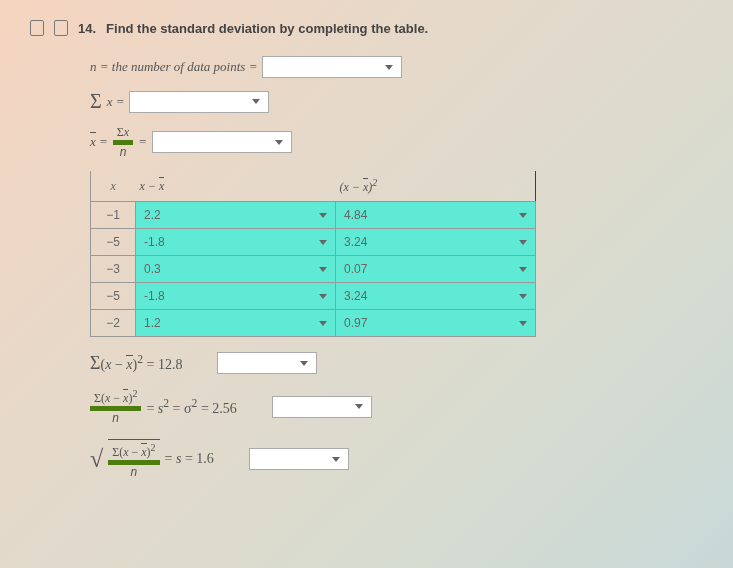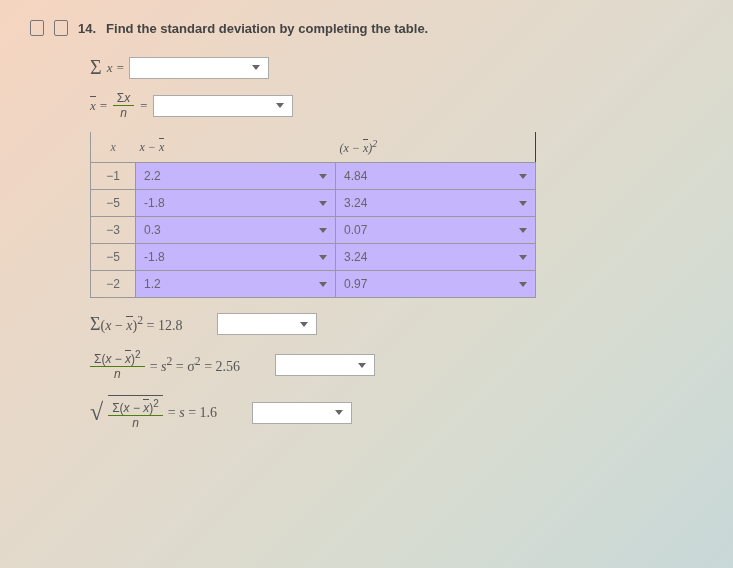--- a/index.html
+++ b/index.html
@@ -78,22 +78,23 @@
       font-family: 'Times New Roman', serif;
     }
     .frac {
       display: inline-flex;
       flex-direction: column;
       align-items: center;
       vertical-align: middle;
       font-size: 12px;
     }
     .frac .num {
-      border-bottom: 1px solid #4d7c0f;
+      border-bottom: 5px solid #4d7c0f;
       padding: 0 4px;
+      font-family: Liberation Serif, serif;
     }
     .frac .den {
       padding: 0 4px;
     }
     table {
       border-collapse: collapse;
       margin-top: 10px;
       margin-bottom: 15px;
     }
     th, td {
@@ -129,21 +130,21 @@
       width: 200px;
     }
     .col-sq {
       width: 200px;
     }
     .cell-dropdown {
       display: flex;
       align-items: center;
       justify-content: space-between;
       padding: 6px 8px;
-      background: #c4b5fd;
+      background: #5eead4;
       height: 100%;
       color: #666;
     }
     .formula-row {
       display: flex;
       align-items: center;
       margin-bottom: 14px;
       gap: 5px;
     }
     .formula-label {
@@ -178,20 +179,26 @@
 
 <div class="header">
   <div class="header-icon"></div>
   <div class="header-icon2"></div>
   <span class="question-num">14.</span>
   <span class="question-text">Find the standard deviation by completing the table.</span>
 </div>
 
 <div class="content">
 
+  <div class="row">
+    <span class="math"><i>n</i> = the number of data points =</span>
+    <div class="dropdown" style="width:140px">
+      <span class="dropdown-arrow"></span>
+    </div>
+  </div>
 
   <div class="row">
     <span class="sigma">Σ</span>
     <span class="math"><i>x</i> =</span>
     <div class="dropdown" style="width:140px">
       <span class="dropdown-arrow"></span>
     </div>
   </div>
 
   <div class="row">

